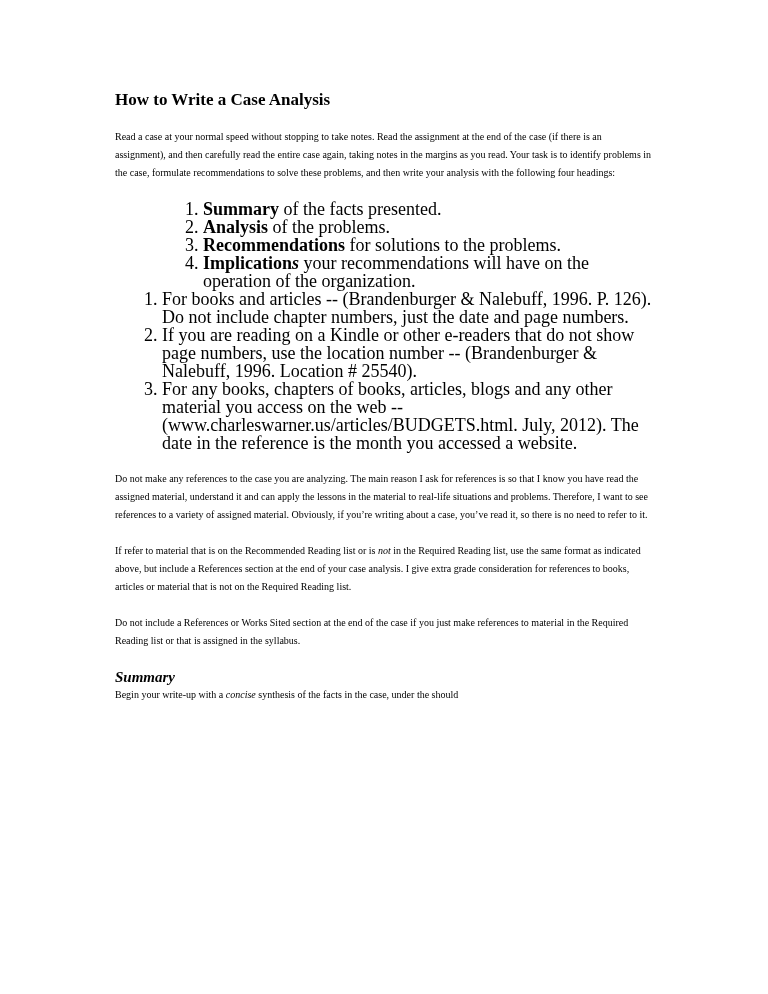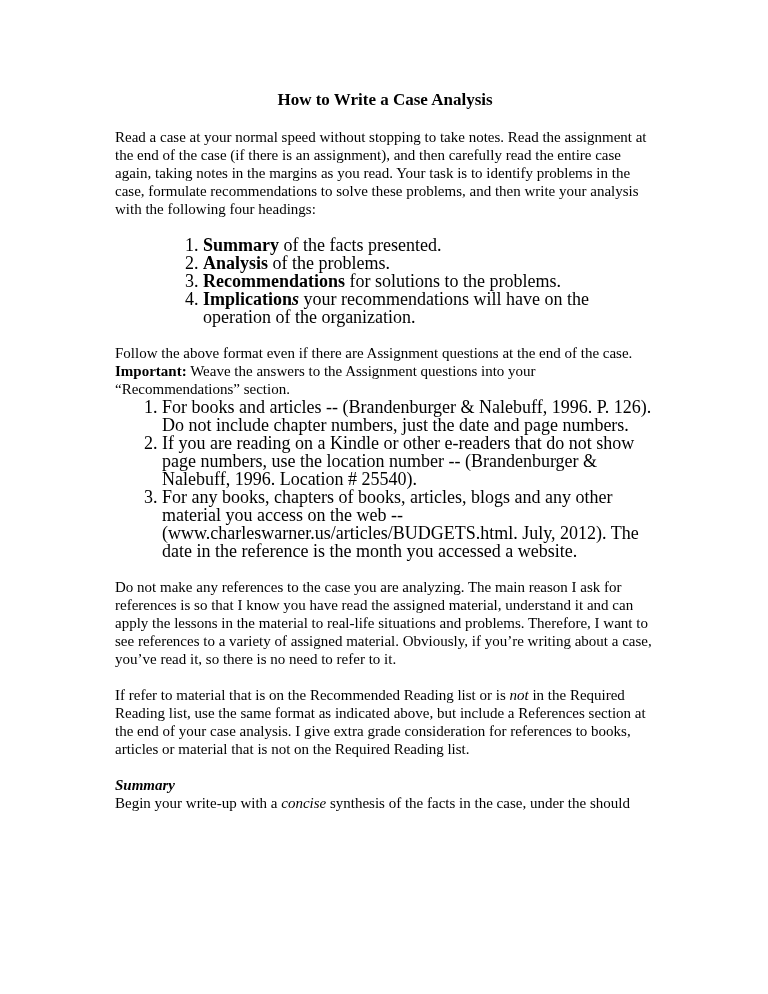--- a/index.html
+++ b/index.html
@@ -12,25 +12,25 @@
   }
   .page {
     width: 768px; height: 994px;
     background: #ffffff;
     padding: 90px 113px 0 115px;
   }
   .title {
     font-size: 17px;
     line-height: 20px;
     font-weight: bold;
-    text-align: center;
+    text-align: left;
     margin-bottom: 16px;
   }
   .para {
-    font-size: 15px;
+    font-size: 10px;
     line-height: 18px;
     margin-top: 18px;
   }
   .para.tight { margin-top: 0; }
   .num-list {
     font-size: 18px;
     line-height: 18px;
     list-style: decimal;
   }
   .num-list.deep {
@@ -59,30 +59,30 @@
 
   <p class="para"><span>Read a case at your normal speed without stopping to take notes.  Read the assignment at the end of the case (if there is an assignment), and then carefully read the entire case again, taking notes in the margins as you read.  Your task is to identify problems in the case, formulate recommendations to solve these problems, and then write your analysis with the following four headings:</span></p>
 
   <ol class="num-list deep">
     <li class="list-item"><span style="font-weight: bold;">Summary</span><span> of the facts presented.</span></li>
     <li class="list-item"><span style="font-weight: bold;">Analysis</span><span> of the problems.</span></li>
     <li class="list-item"><span style="font-weight: bold;">Recommendations</span><span> for solutions to the problems.</span></li>
     <li class="list-item"><span style="font-weight: bold;">Implication</span><span style="font-weight: bold; font-style: italic;">s</span><span> your recommendations will have on the operation of the organization.</span></li>
   </ol>
 
-  <p class="para"><span>Follow the above format even if there are Assignment questions at the end of the case. </span><span style="font-weight: bold;">Important:</span><span> Weave the answers to the Assignment questions into your “Recommendations” section.</span></p>
 
 
   <ol class="num-list shallow">
     <li class="list-item"><span>For books and articles -- (Brandenburger &amp; Nalebuff, 1996. P. 126). Do not include chapter numbers, just the date and page numbers.</span></li>
     <li class="list-item"><span>If you are reading on a Kindle or other e-readers that do not show page numbers, use the location number -- (Brandenburger &amp; Nalebuff, 1996.  Location # 25540).</span></li>
     <li class="list-item"><span>For any books, chapters of books, articles, blogs and any other material you access on the web -- (www.charleswarner.us/articles/BUDGETS.html.  July, 2012).  The date in the reference is the month you accessed a website.</span></li>
   </ol>
 
   <p class="para"><span>Do not make any references to the case you are analyzing. The main reason I ask for references is so that I know you have read the assigned material, understand it and can apply the lessons in the material to real-life situations and problems. Therefore, I want to see references to a variety of assigned material. Obviously, if you’re writing about a case, you’ve read it, so there is no need to refer to it.</span></p>
 
   <p class="para"><span>If refer to material that is on the Recommended Reading list or is </span><span style="font-style: italic;">not</span><span> in the Required Reading list, use the same format as indicated above, but include a References section at the end of your case analysis. I give extra grade consideration for references to books, articles or material that is not on the Required Reading list.</span></p>
 
+  <p class="para"><span>Do not include a References or Works Sited section at the end of the case if you just make references to material in the Required Reading list or that is assigned in the syllabus.</span></p>
 
   <h2 class="section-heading">Summary</h2>
 
   <p class="para tight"><span>Begin your write-up with a </span><span style="font-style: italic;">concise</span><span> synthesis of the facts in the case, under the should</span></p>
 </div>
 
 </body></html>

